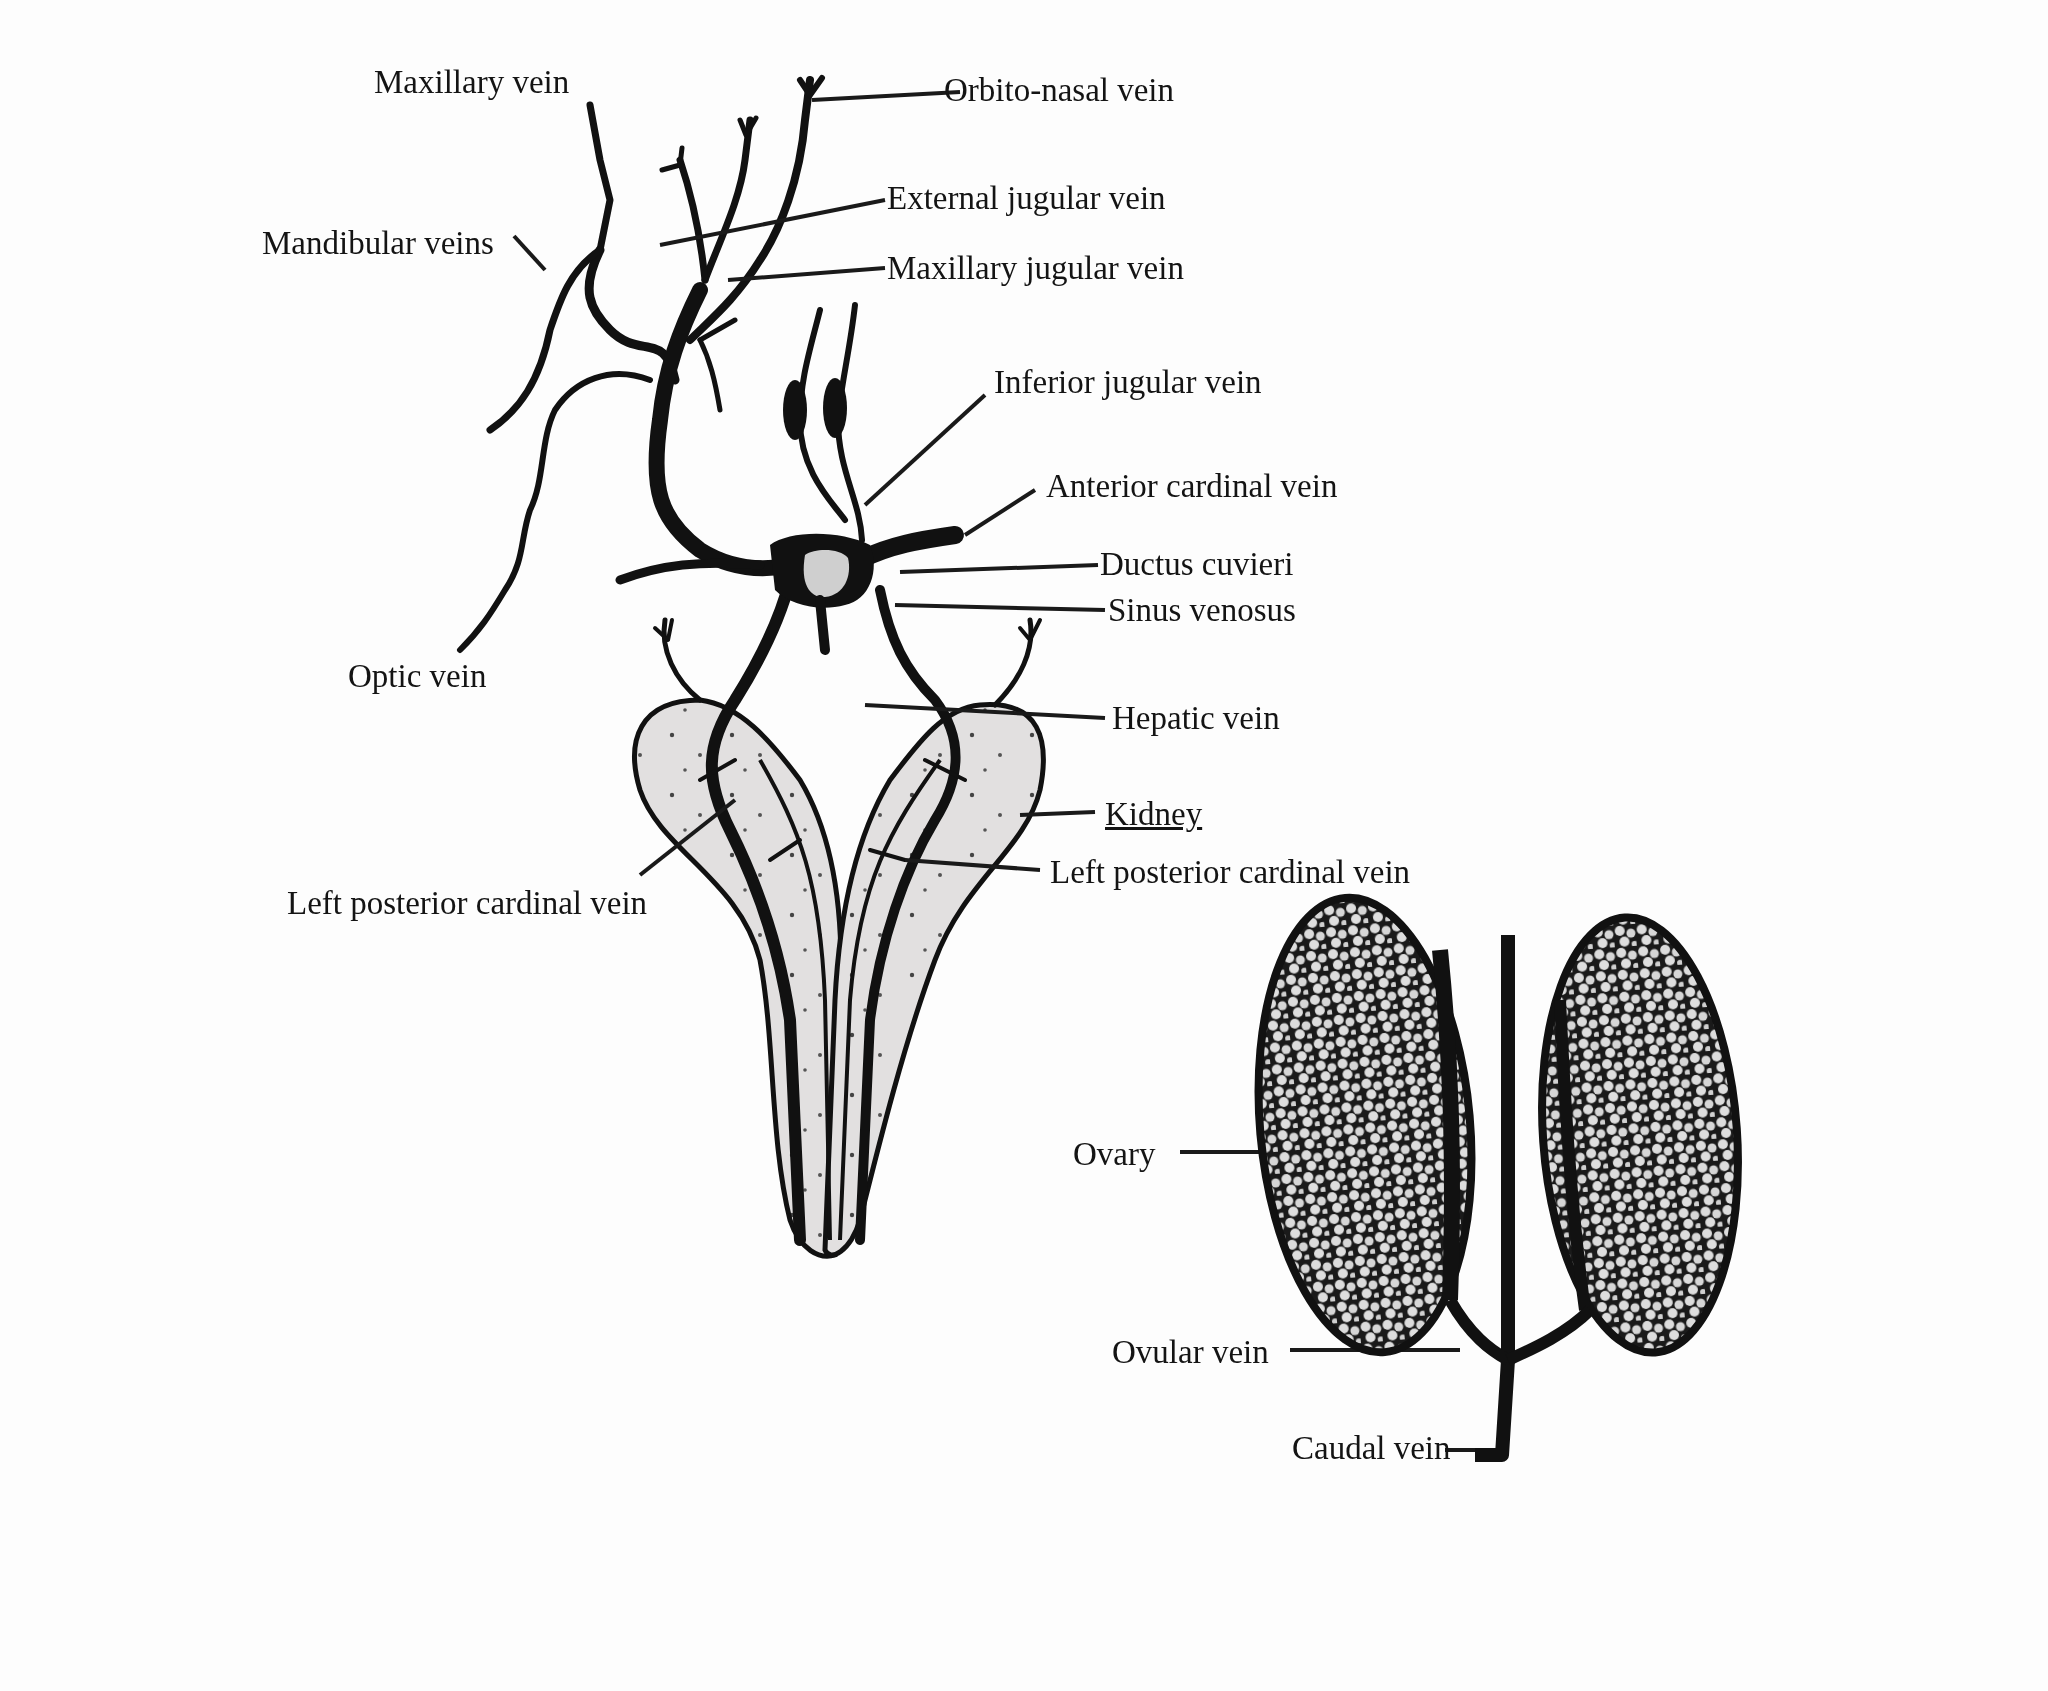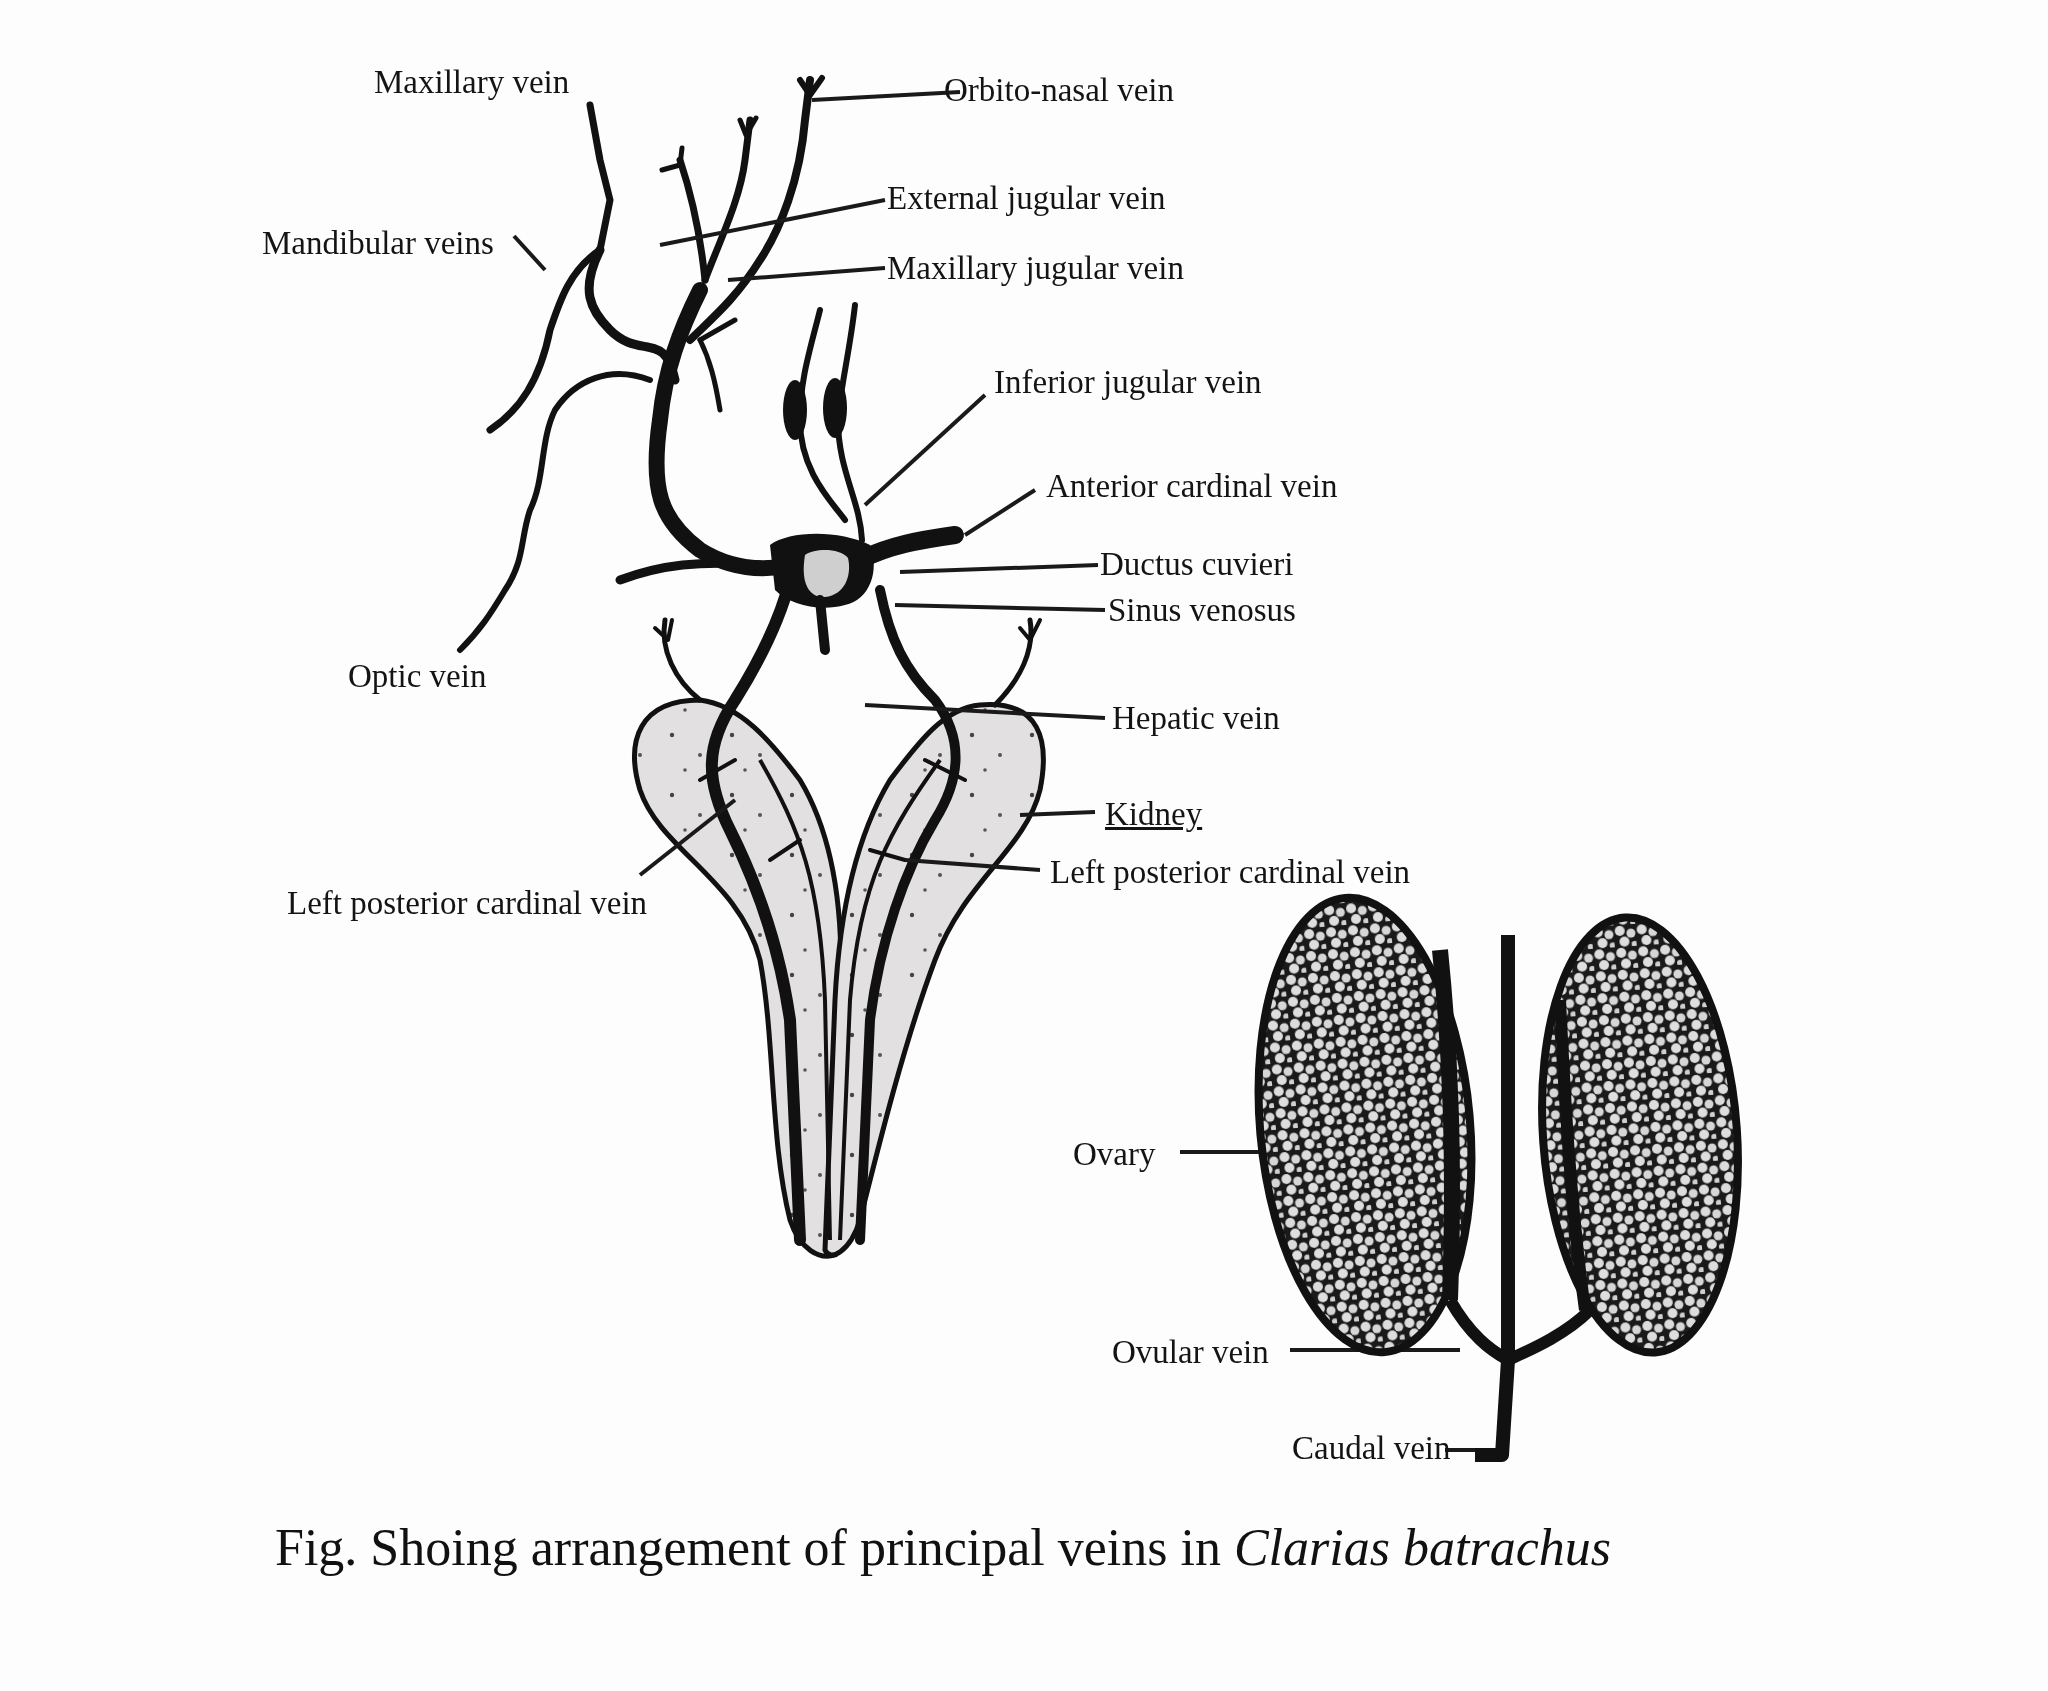--- a/index.html
+++ b/index.html
@@ -157,18 +157,14 @@
   <div class="label" style="left:1108px; top:594px;">Sinus venosus</div>
   <div class="label" style="left:348px; top:640px;margin-top:20px;">Optic vein</div>
   <div class="label" style="left:1112px; top:702px;">Hepatic vein</div>
   <div class="label" style="left:1105px; top:798px;text-decoration:underline;">Kidney</div>
   <div class="label" style="left:1050px; top:856px;">Left posterior cardinal vein</div>
   <div class="label" style="left:287px; top:887px;">Left posterior cardinal vein</div>
   <div class="label" style="left:1073px; top:1138px;">Ovary</div>
   <div class="label" style="left:1112px; top:1336px;">Ovular vein</div>
   <div class="label" style="left:1292px; top:1432px;">Caudal vein</div>
 
-  <div class="caption">
-    <span>Fig. Shoing arrangement of principal veins in</span>
-    <span class="species">Clarias batrachus</span>
-  </div>
 
 </div>
 
 </body></html>

